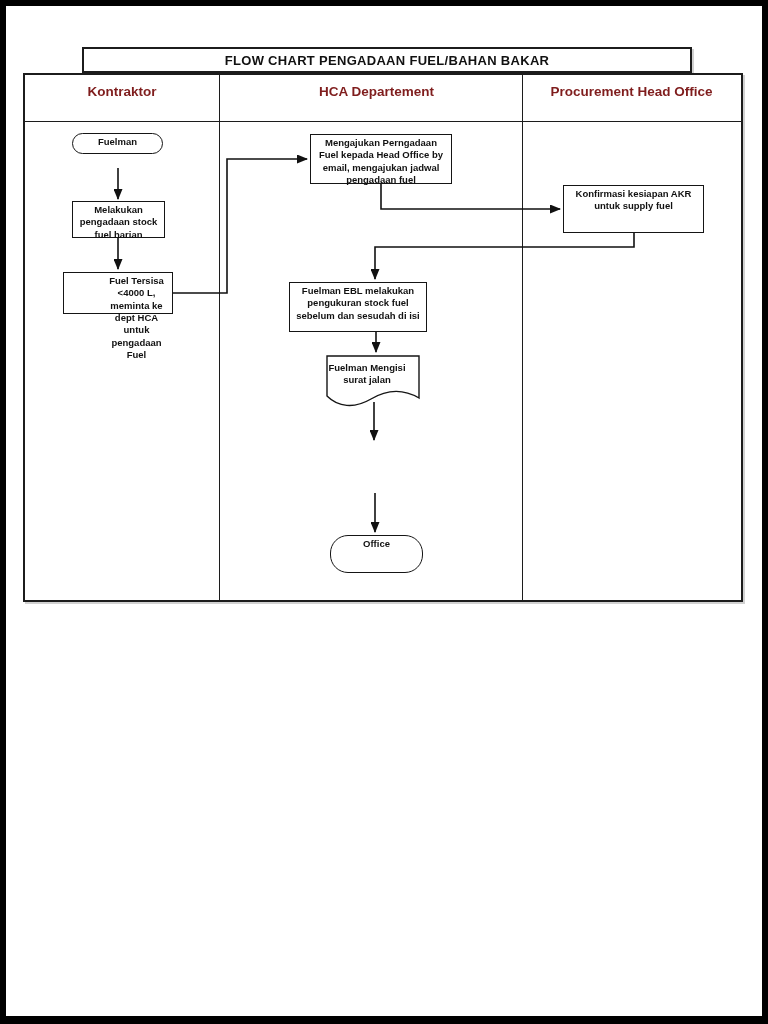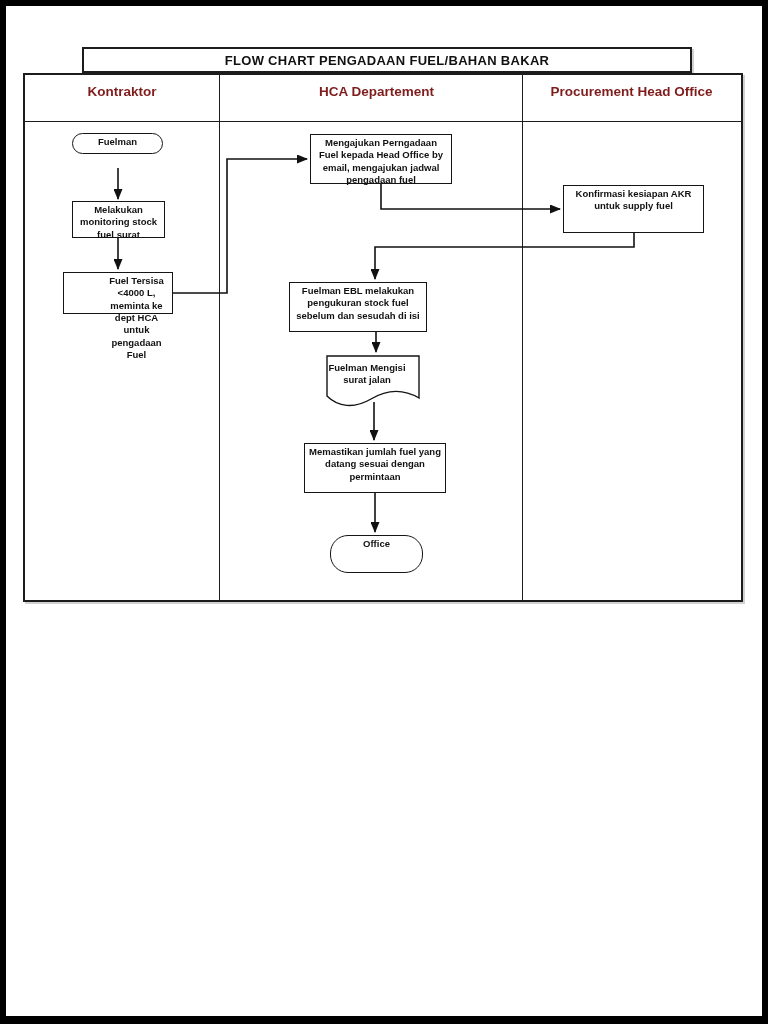--- a/index.html
+++ b/index.html
@@ -94,21 +94,21 @@
       <path d="M374,402 L374,440" marker-end="url(#arrow)"></path>
       <path d="M375,493 L375,532" marker-end="url(#arrow)"></path>
     </g>
   </svg>
 
   <div class="node terminator n-start">
     <span>Fuelman</span>
   </div>
 
   <div class="node n-monitoring">
-    <span>Melakukan monitoring stock fuel surat</span>
+    <span>Melakukan pengadaan stock fuel harian</span>
   </div>
 
   <div class="node n-tersisa">
     <span>Fuel Tersisa &lt;4000 L, meminta ke dept HCA untuk pengadaan Fuel</span>
   </div>
 
   <div class="node n-mengajukan">
     <span>Mengajukan Perngadaan Fuel kepada Head Office by email, mengajukan jadwal pengadaan fuel</span>
   </div>
 
@@ -120,20 +120,17 @@
     <span>Fuelman EBL melakukan pengukuran stock fuel sebelum dan sesudah di isi</span>
   </div>
 
   <div class="n-doc">
     <svg width="94" height="52" viewBox="0 0 94 52">
       <path d="M1,1 H93 V43 C76,33 60,35 45,44 C28,54 12,52 1,41 Z" fill="#ffffff" stroke="#151515" stroke-width="1.4"></path>
     </svg>
     <div class="doc-label">Fuelman Mengisi surat jalan</div>
   </div>
 
-  <div class="node n-memastikan">
-    <span>Memastikan jumlah fuel yang datang sesuai dengan permintaan</span>
-  </div>
 
   <div class="node terminator n-end">
     <span>Office</span>
   </div>
 </div>
 
 </body></html>

